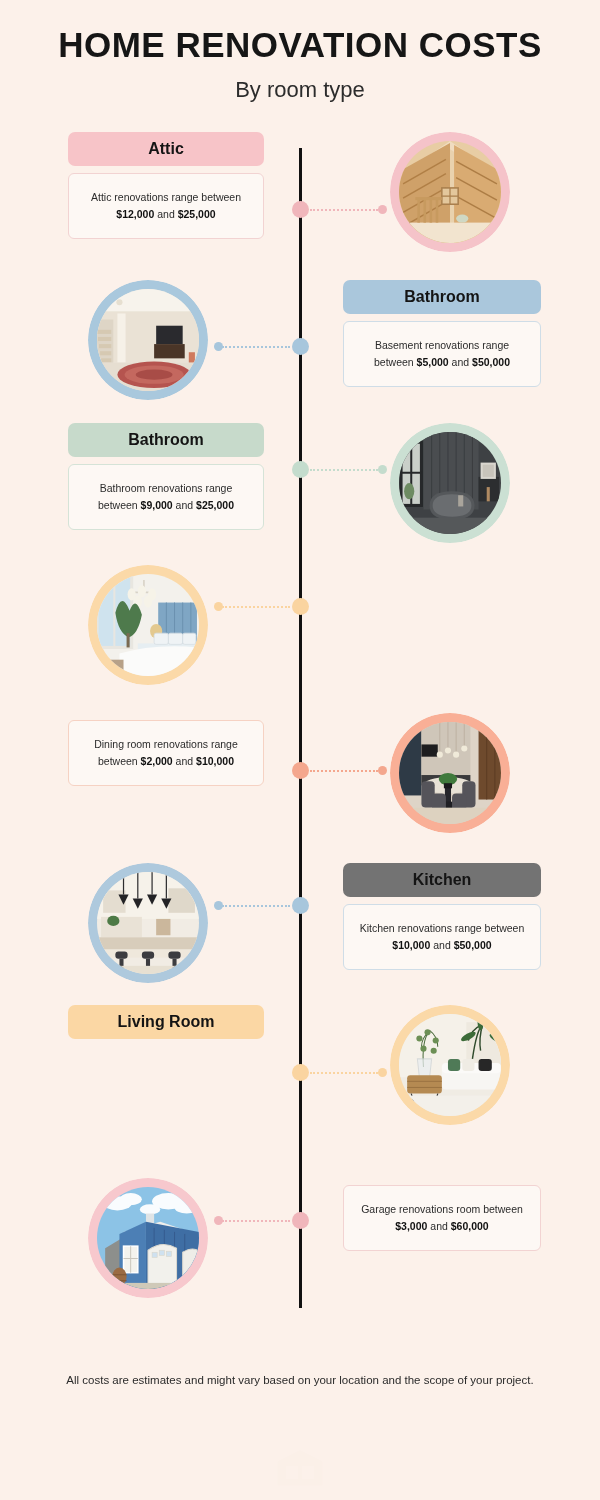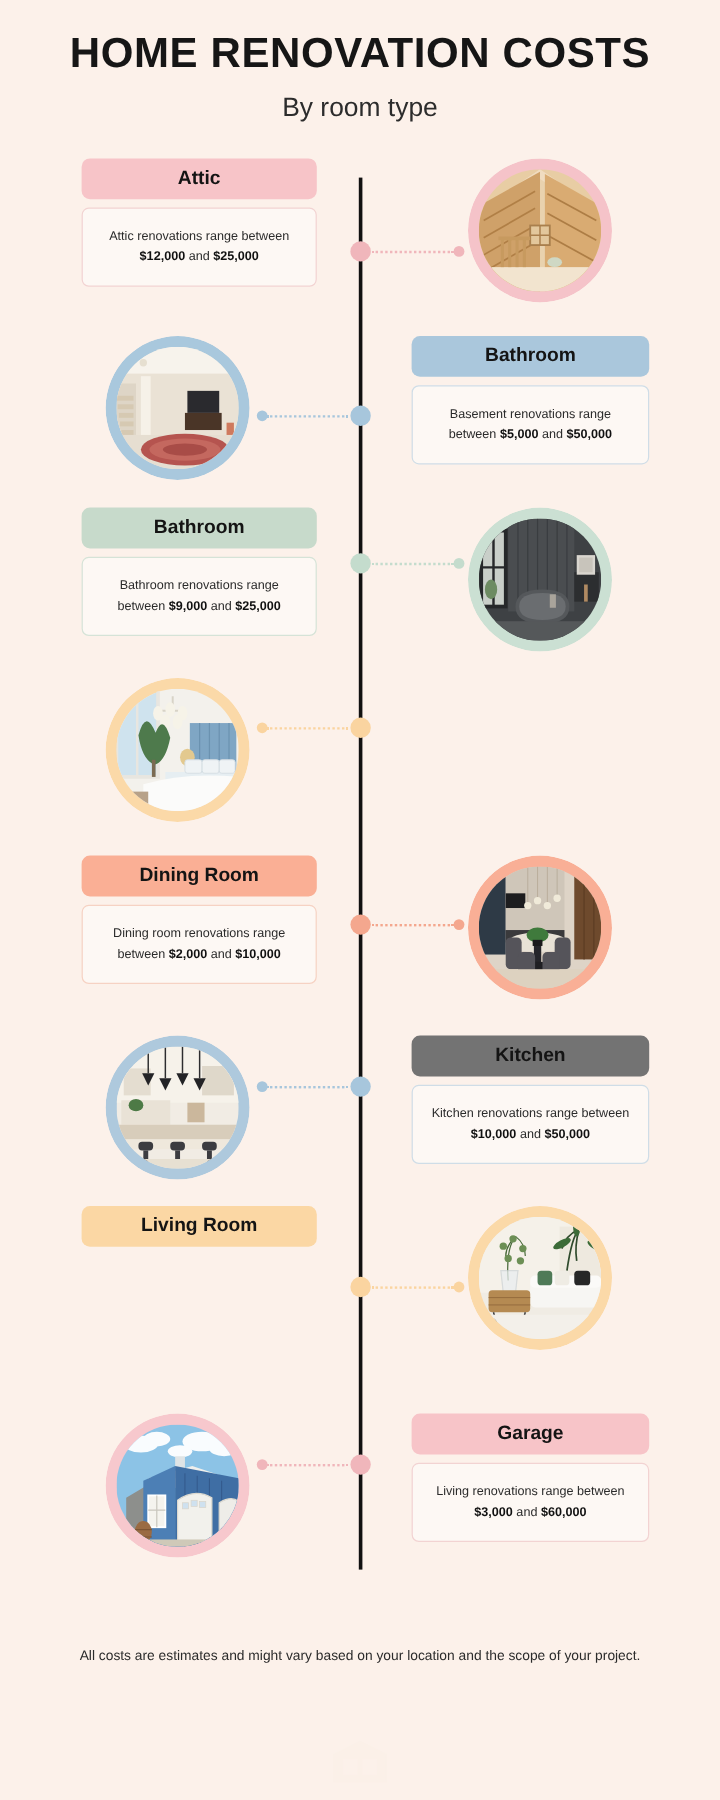--- a/index.html
+++ b/index.html
@@ -302,21 +302,20 @@
         <rect x="84" y="58" width="13" height="11" rx="2"></rect>
       </g>
       <path d="M22 78 q34 -10 78 -6 l0 28 l-78 0 z" fill="#fbfbfa"></path>
       <rect x="0" y="84" width="26" height="16" fill="#b7a188"></rect>
     </svg>
         </div>
       </div>
     </div>
     <div class="row" style="top: 713px;">
       <div class="textblock left">
-        <div class="pill" style="background: rgb(250, 175, 149);">Dining Room</div>
         <div class="card" style="border: 1px solid rgb(246, 210, 195);">
           <div><span>Dining room renovations range between </span><b>$2,000</b><span> and </span><b>$10,000</b></div>
         </div>
       </div>
       <div class="photo right" style="top: 0px;">
         <div class="ring" style="background: rgb(249, 175, 150);"></div>
         <div class="inner">
           <svg viewBox="0 0 100 100" preserveAspectRatio="xMidYMid slice">
       <rect width="100" height="100" fill="#ded4c7"></rect>
       <rect x="0" y="0" width="22" height="72" fill="#2e3a46"></rect>
@@ -450,23 +449,22 @@
         <line x1="12" y1="78" x2="16" y2="92"></line>
               <line x1="38" y1="78" x2="34" y2="92"></line>
       </g>
       <rect x="0" y="80" width="100" height="20" fill="#f3f0ea"></rect>
     </svg>
         </div>
       </div>
     </div>
     <div class="row" style="top: 1178px;">
       <div class="textblock right">
-        <div class="pill" style="background: rgb(247, 196, 200);">Garage</div>
         <div class="card" style="border: 1px solid rgb(242, 211, 210);">
-          <div><span>Living renovations range between </span><b>$3,000</b><span> and </span><b>$60,000</b></div>
+          <div><span>Garage renovations room between </span><b>$3,000</b><span> and </span><b>$60,000</b></div>
         </div>
       </div>
       <div class="photo left" style="top: 0px;">
         <div class="ring" style="background: rgb(247, 200, 205);"></div>
         <div class="inner">
           <svg viewBox="0 0 100 100" preserveAspectRatio="xMidYMid slice">
       <rect width="100" height="100" fill="#8cc3e6"></rect>
       <g fill="#ffffff" opacity="0.95">
         <ellipse cx="20" cy="16" rx="14" ry="7"></ellipse>
               <ellipse cx="33" cy="12" rx="11" ry="6"></ellipse>

